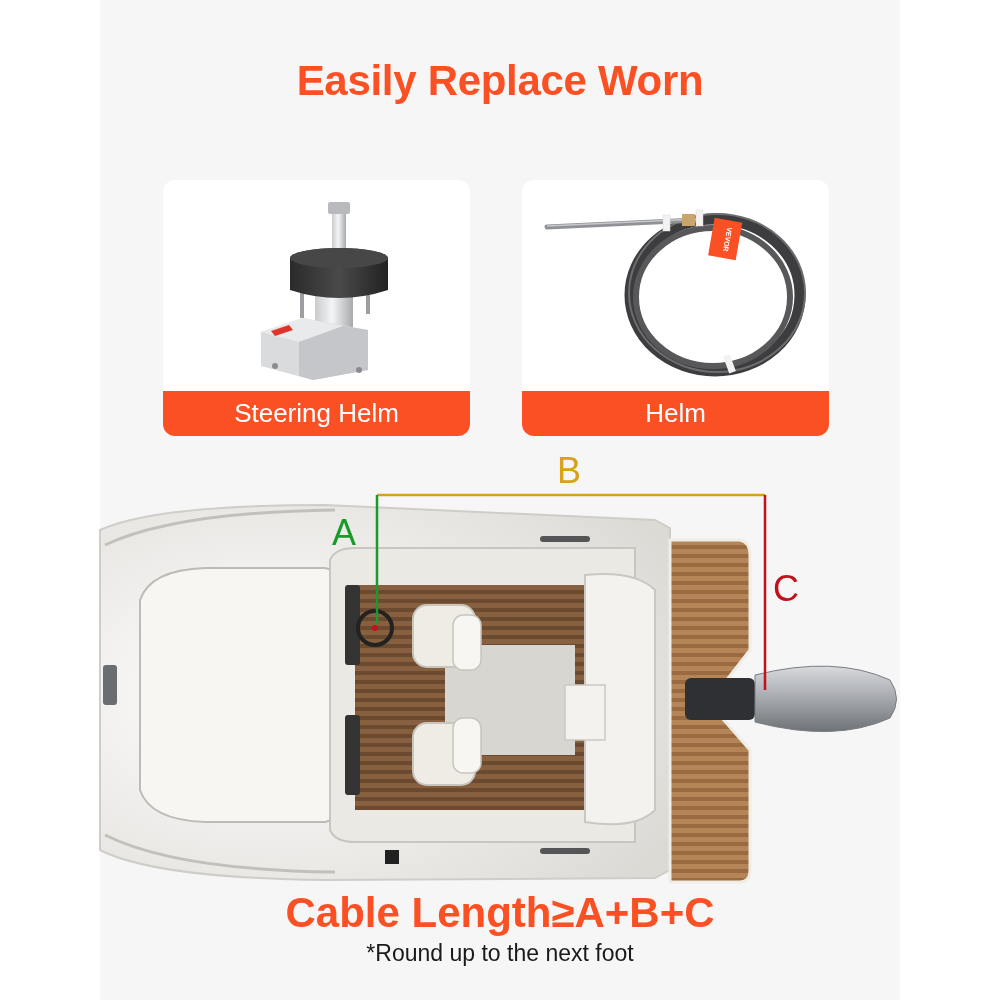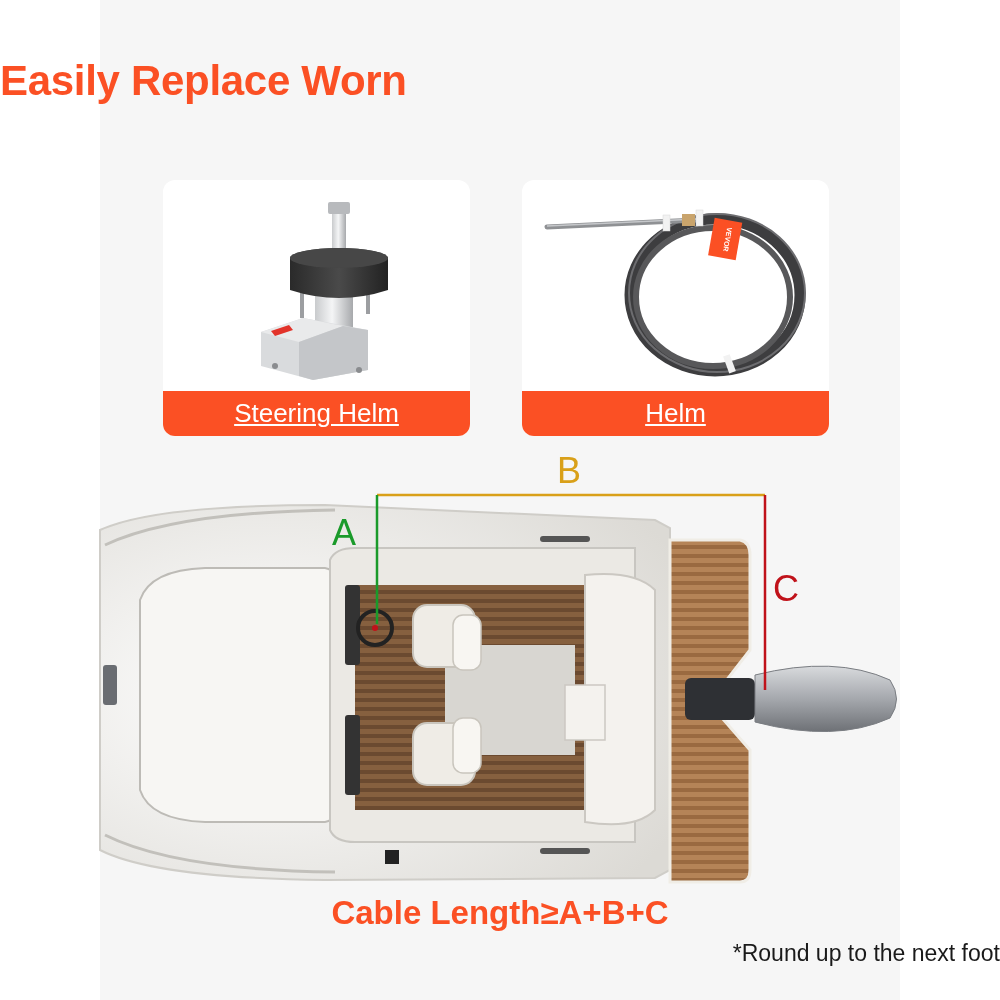--- a/index.html
+++ b/index.html
@@ -1,32 +1,32 @@
 <!DOCTYPE html>
 <html><head>
 <meta charset="utf-8">
 <style>
   * { box-sizing: border-box; margin: 0; padding: 0; }
   html, body { width: 1000px; height: 1000px; background: #ffffff; overflow: hidden; }
   body { position: relative; font-family: "Liberation Sans", sans-serif; }
   .panel { position: absolute; left: 100px; top: 0; width: 800px; height: 1000px; background: #f6f6f6; }
-  .title { position: absolute; left: 0; top: 56px; width: 1000px; text-align: left;
+  .title { position: absolute; left: 0; top: 56px; width: 1000px; text-align: center;
     color: #fb5024; font-weight: 700; font-size: 42px; line-height: 50px; letter-spacing: -0.3px; }
   .card { position: absolute; top: 180px; width: 307px; height: 256px; background: #ffffff;
     border-radius: 12px; overflow: hidden; }
   .card .img { position: absolute; left: 0; top: 0; width: 100%; height: 211px; }
   .card .label { position: absolute; left: 0; bottom: 0; width: 100%; height: 45px;
-    background: #fb5024; color: #ffffff; font-size: 26px; line-height: 45px; text-align: center; text-decoration: underline; }
+    background: #fb5024; color: #ffffff; font-size: 26px; line-height: 45px; text-align: center; }
   #card-helm { left: 163px; }
   #card-cable { left: 522px; }
   .diagram { position: absolute; left: 95px; top: 450px; width: 810px; height: 440px; }
   .dim-label { position: absolute; font-size: 36px; font-weight: 400; }
   .formula { position: absolute; left: 0; top: 893px; width: 1000px; text-align: center;
-    color: #fb5024; font-weight: 700; font-size: 33px; line-height: 40px; }
-  .note { position: absolute; left: 0; top: 938px; width: 1000px; text-align: right;
+    color: #fb5024; font-weight: 700; font-size: 42px; line-height: 40px; }
+  .note { position: absolute; left: 0; top: 938px; width: 1000px; text-align: center;
     color: #1a1a1a; font-size: 23px; line-height: 30px; }
 </style>
 </head>
 <body>
 
 <div class="panel"></div>
 
 <div class="title">
   <div>Easily Replace Worn</div>
 </div>

